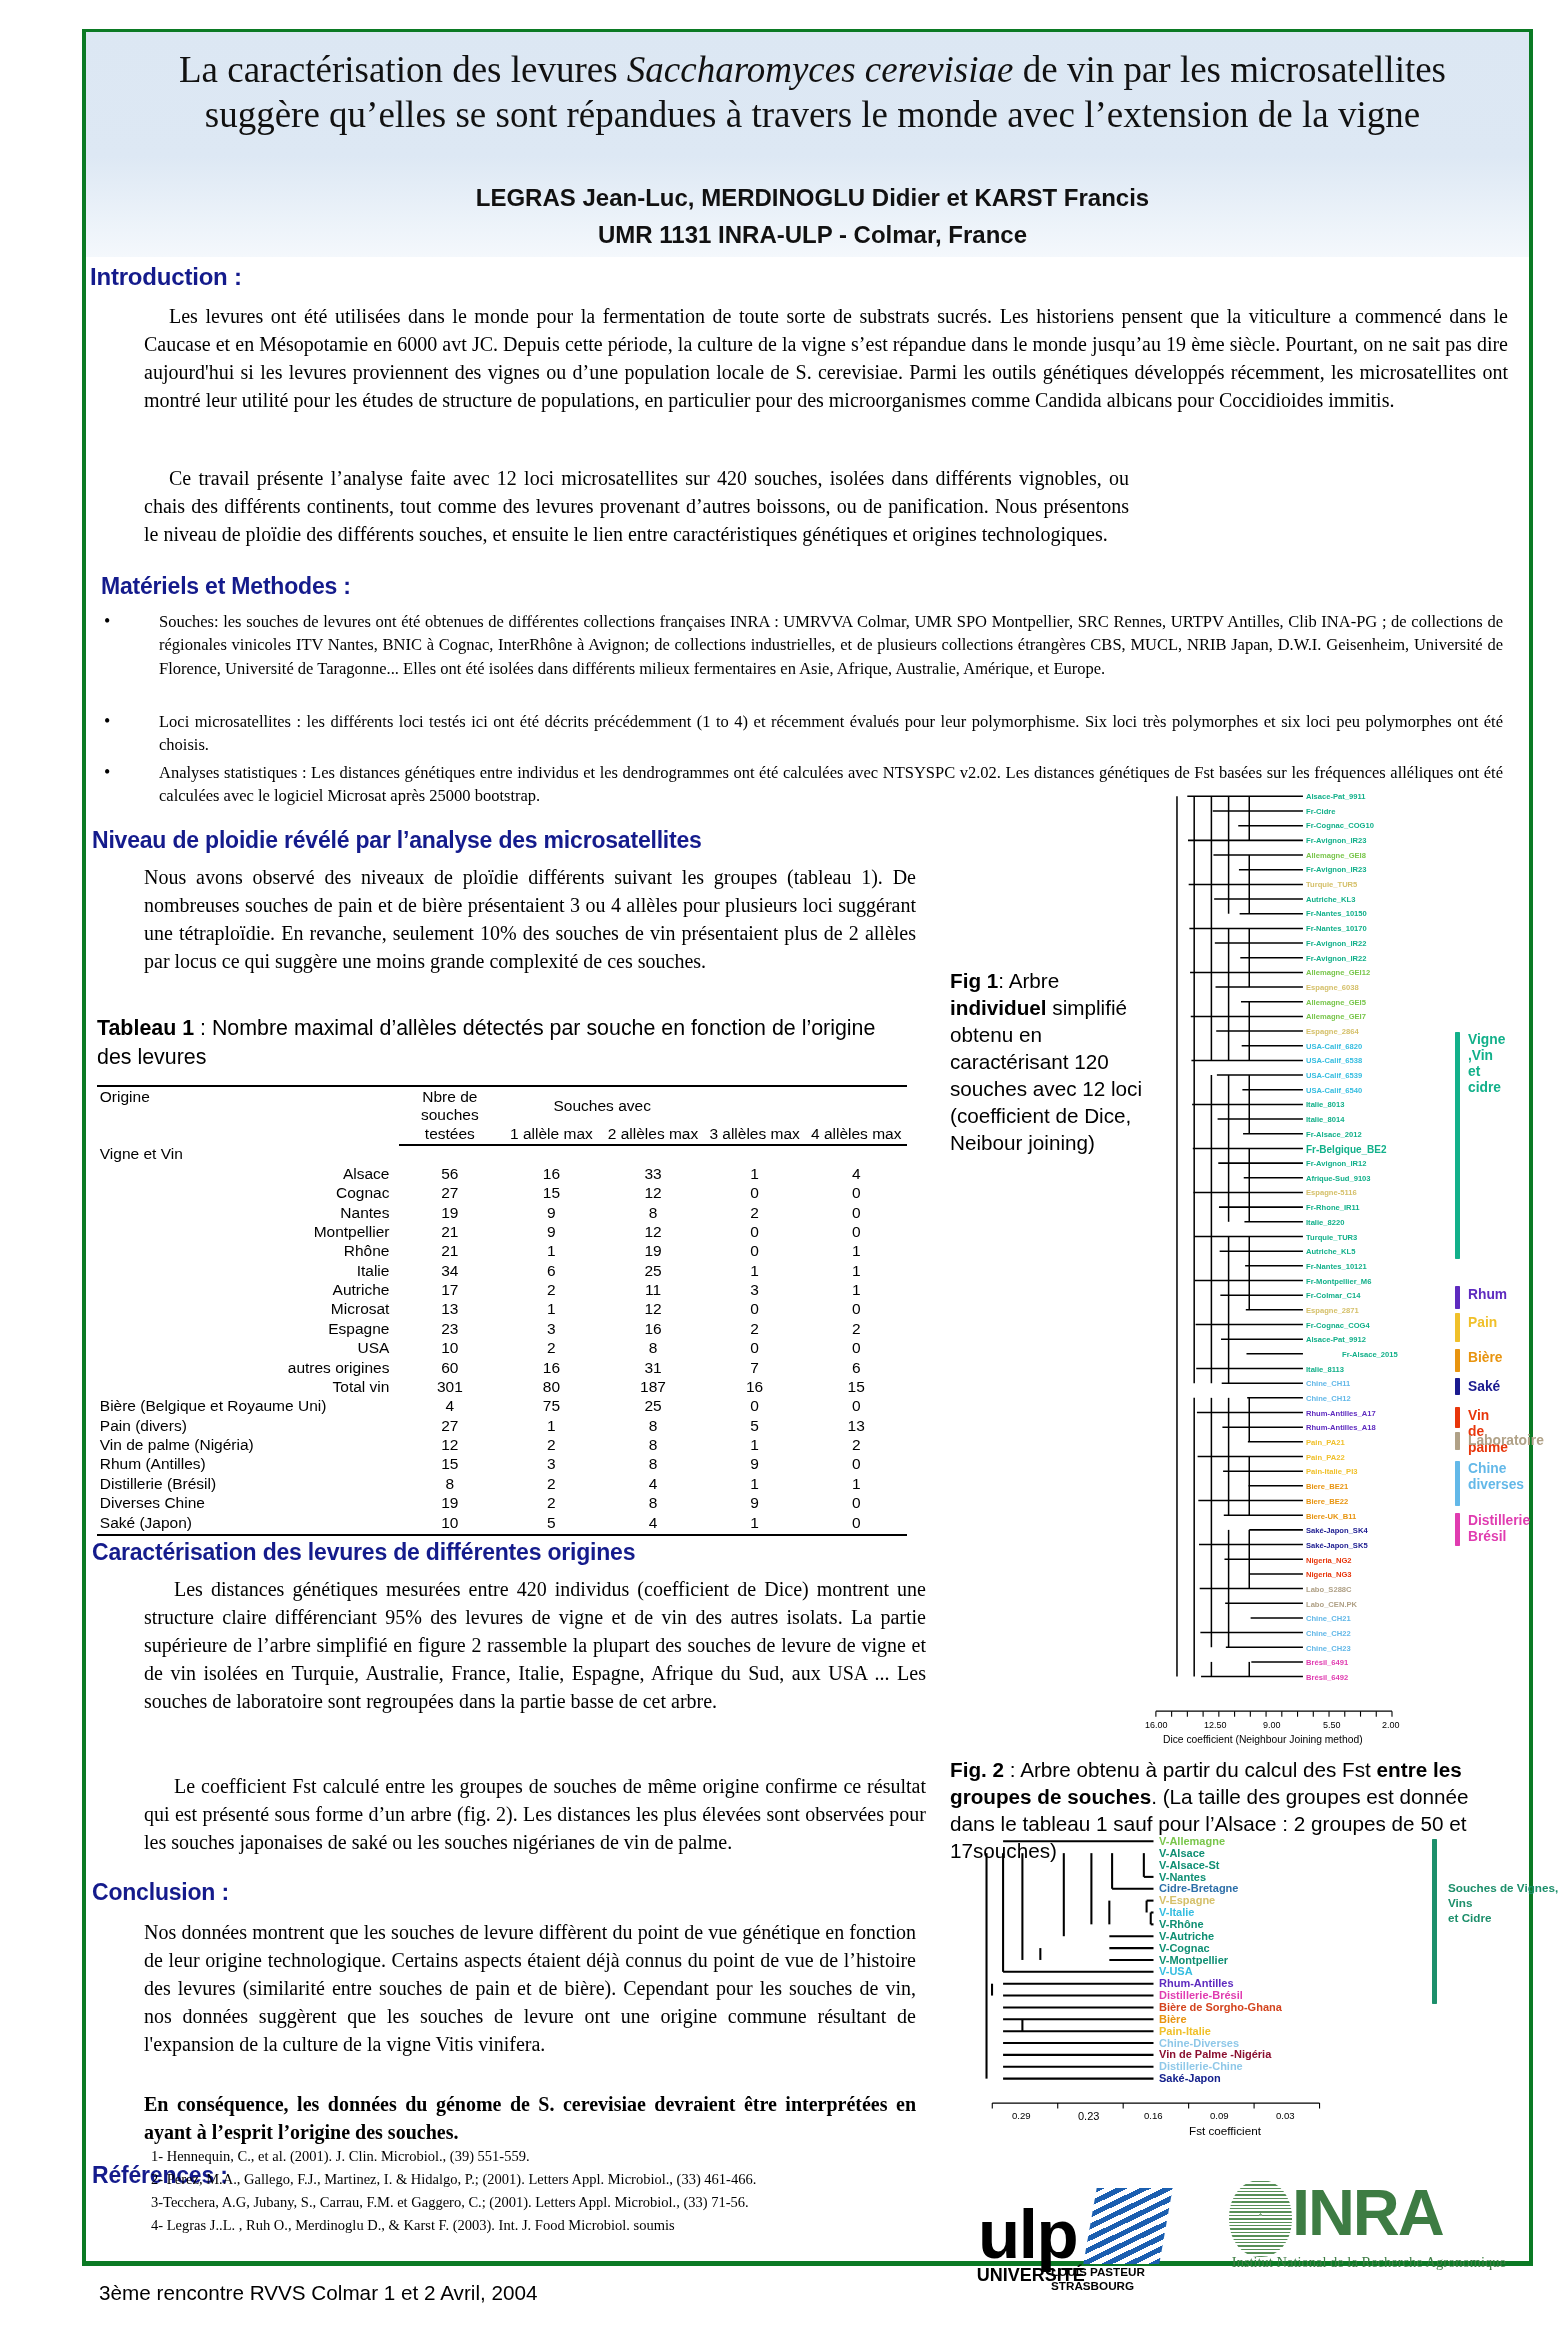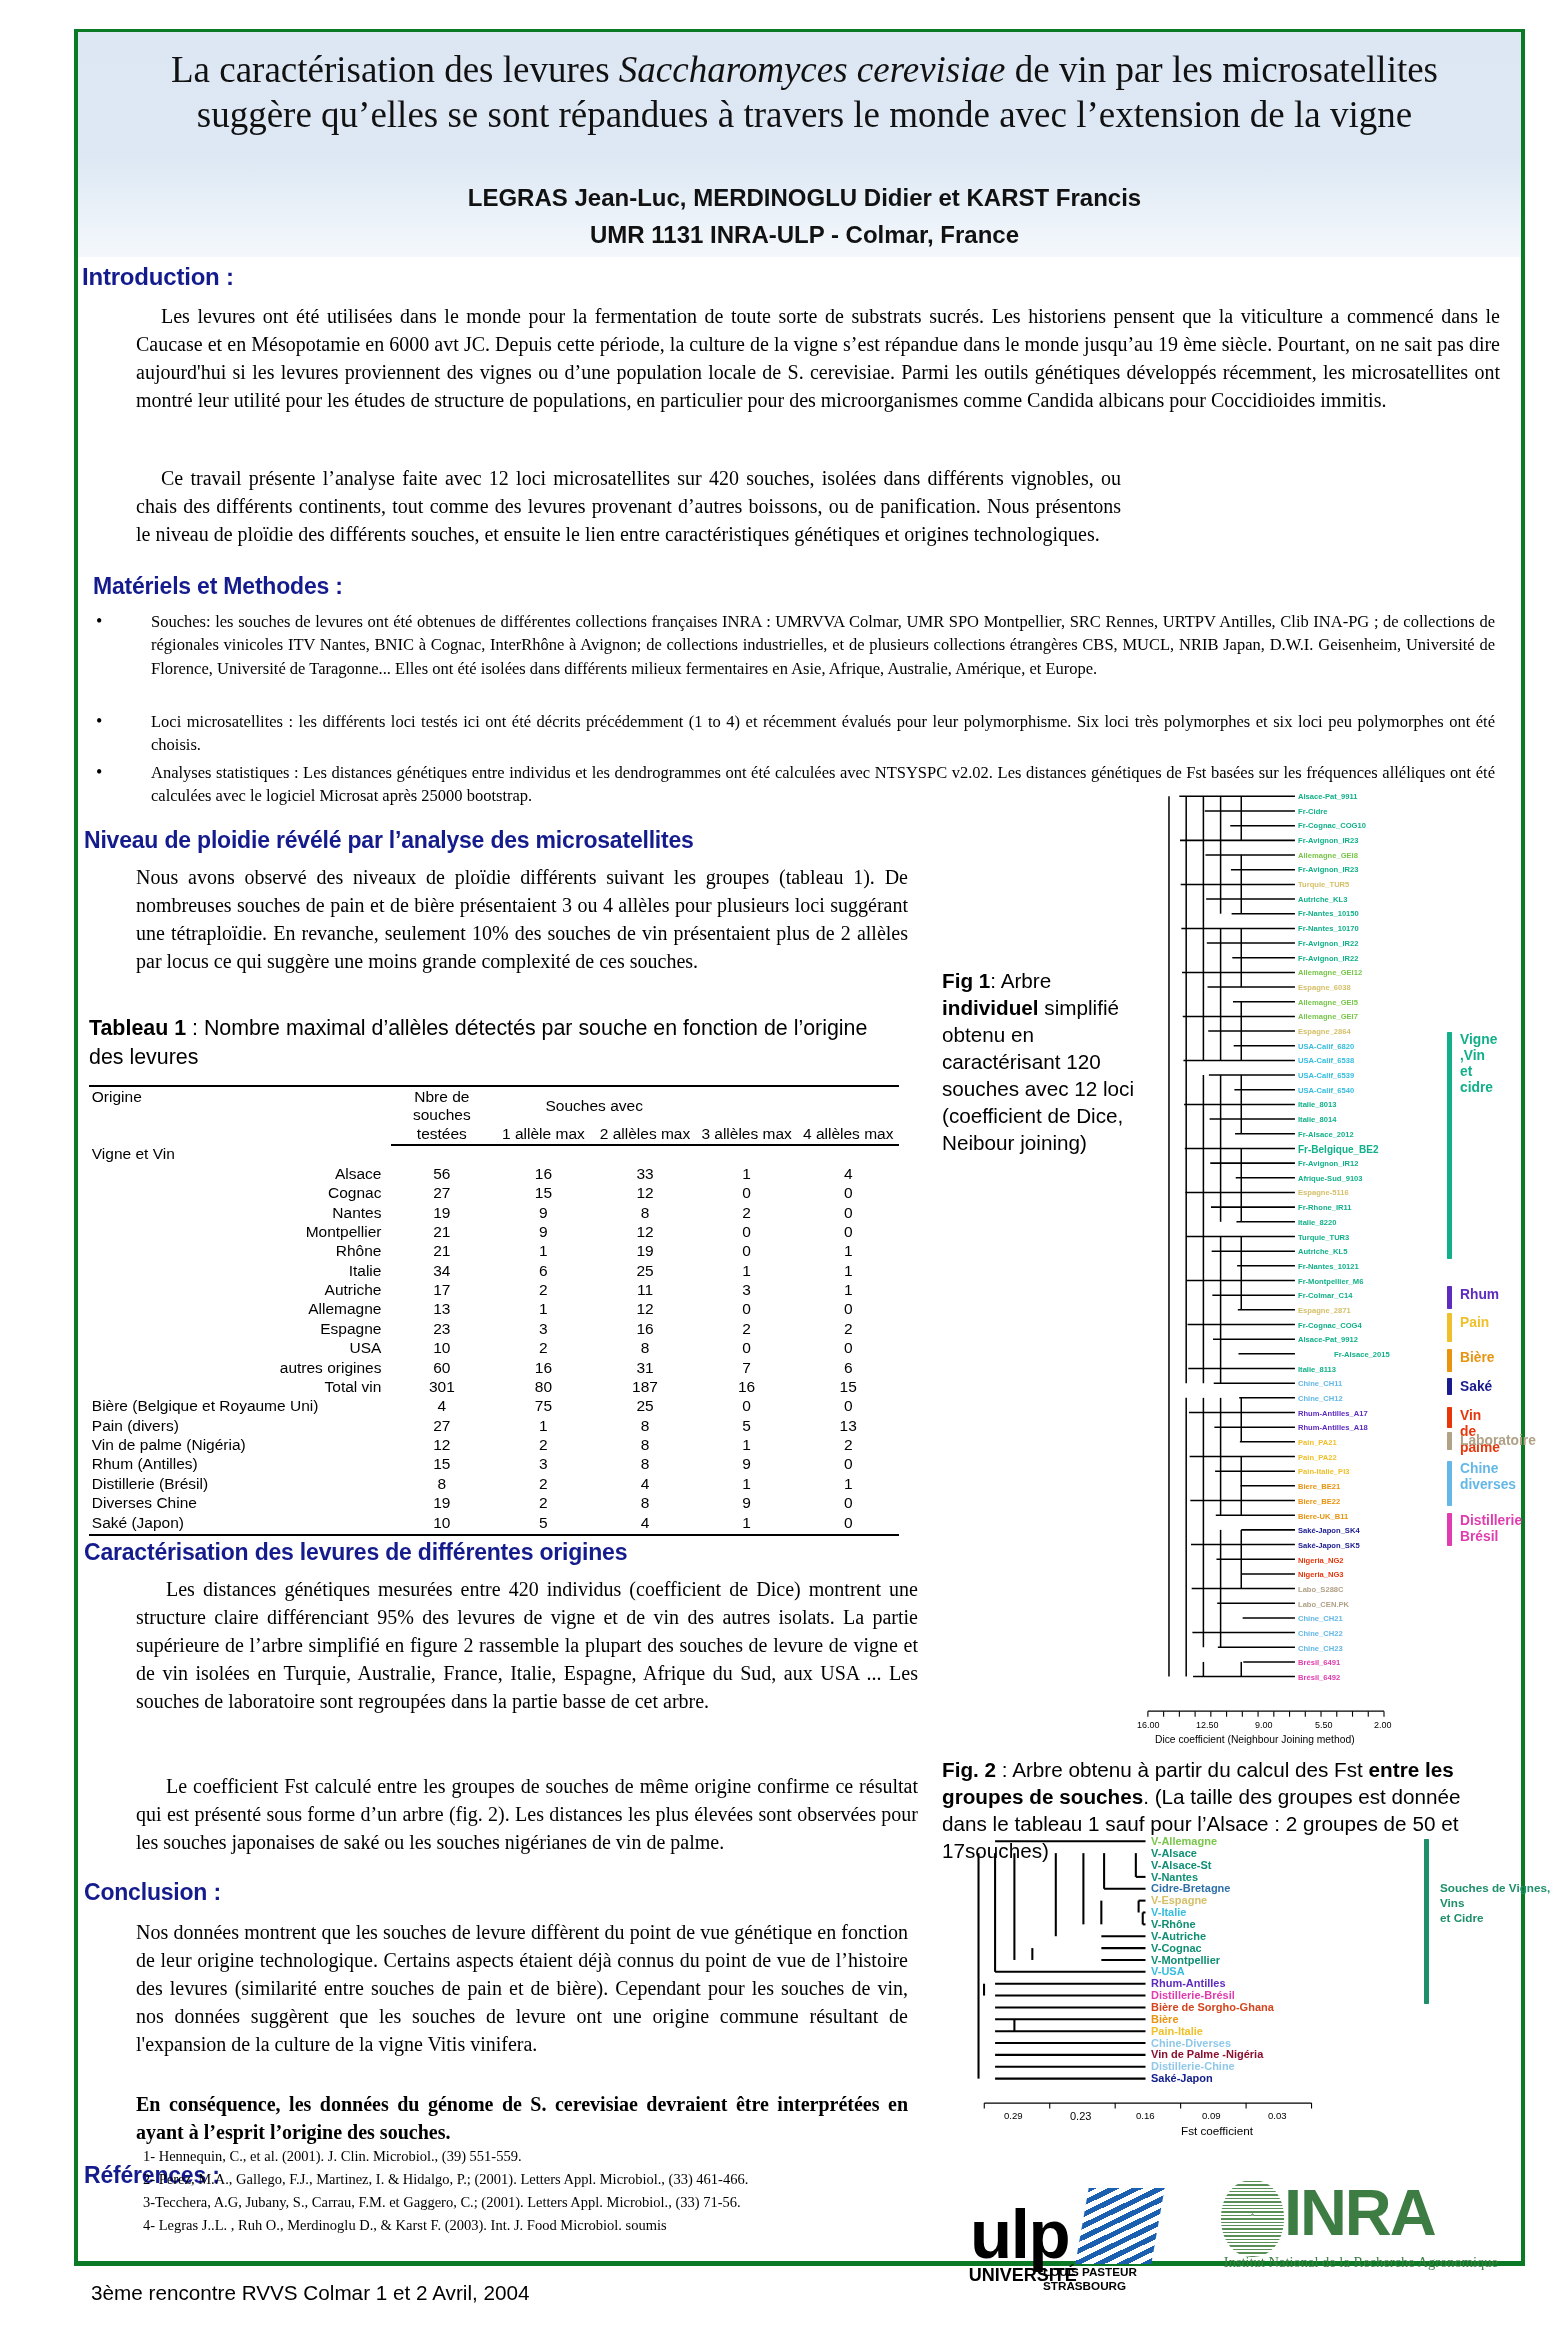--- a/index.html
+++ b/index.html
@@ -1,19 +1,19 @@
 <!DOCTYPE html>
 <html style="font-size:11px"><head>
 <meta charset="utf-8">
 <title>Poster</title>
 <style>
   html,body{margin:0;padding:0;background:#ffffff;}
   body{width:1561px;height:2342px;position:relative;font-family:"Liberation Sans",sans-serif;overflow:hidden;}
 
-  .page{position:absolute;left:8px;top:0;width:1243px;height:2342px;background:#fff;}
+  .page{position:absolute;left:16px;top:0;width:1243px;height:2342px;background:#fff;}
 
   
   .frame-left{position:absolute;left:66px;top:29px;width:4.1px;height:2236px;background:#0b7a24;}
   .frame-right{position:absolute;left:1513px;top:29px;width:4.1px;height:2236px;background:#0b7a24;}
   .frame-top{position:absolute;left:66px;top:29px;width:1451px;height:3.4px;background:#0b7a24;}
   .frame-bottom{position:absolute;left:66px;top:2261px;width:1451px;height:4.8px;background:#0b7a24;}
 
   
   .header{position:absolute;left:70px;top:32px;width:1443px;height:225px;
      background:linear-gradient(to bottom,#dce7f3 0%,#dde8f4 55%,#f4f8fc 100%);}
@@ -209,21 +209,21 @@
           </tr>
           <tr>
             <td class="c-name">Autriche</td>
             <td class="c-num">17</td>
             <td class="c-num">2</td>
             <td class="c-num">11</td>
             <td class="c-num">3</td>
             <td class="c-num">1</td>
           </tr>
           <tr>
-            <td class="c-name">Allemagne</td>
+            <td class="c-name">Microsat</td>
             <td class="c-num">13</td>
             <td class="c-num">1</td>
             <td class="c-num">12</td>
             <td class="c-num">0</td>
             <td class="c-num">0</td>
           </tr>
           <tr>
             <td class="c-name">Espagne</td>
             <td class="c-num">23</td>
             <td class="c-num">3</td>

